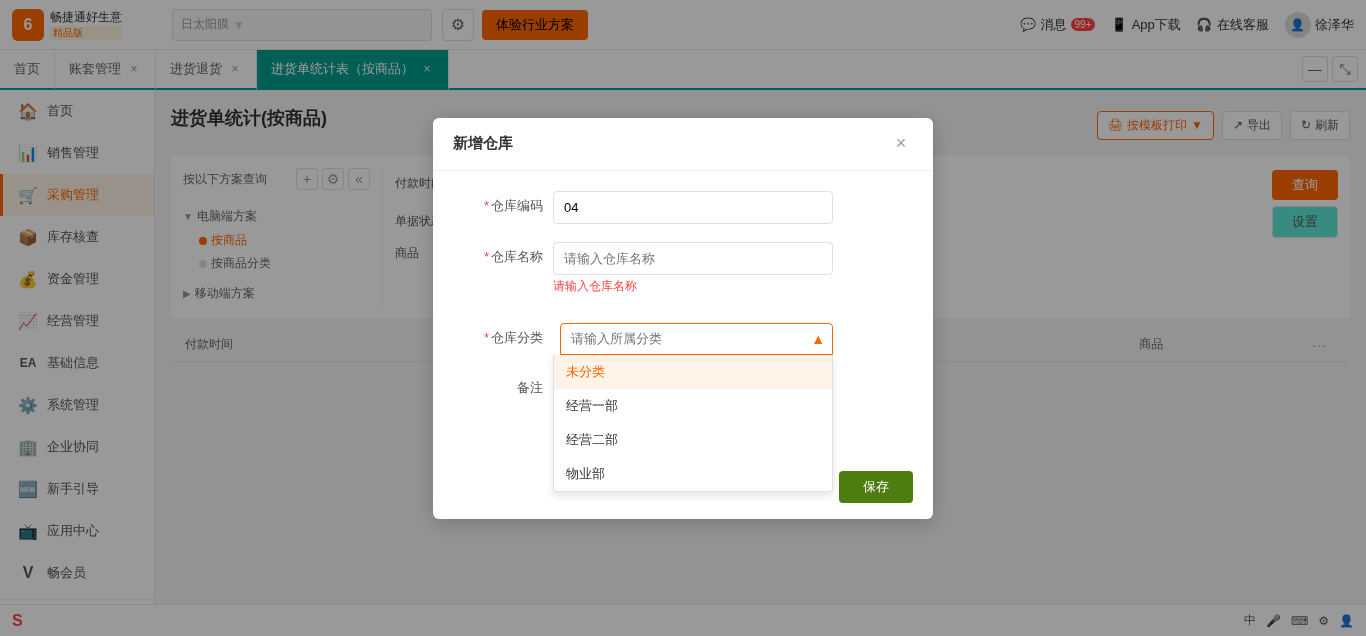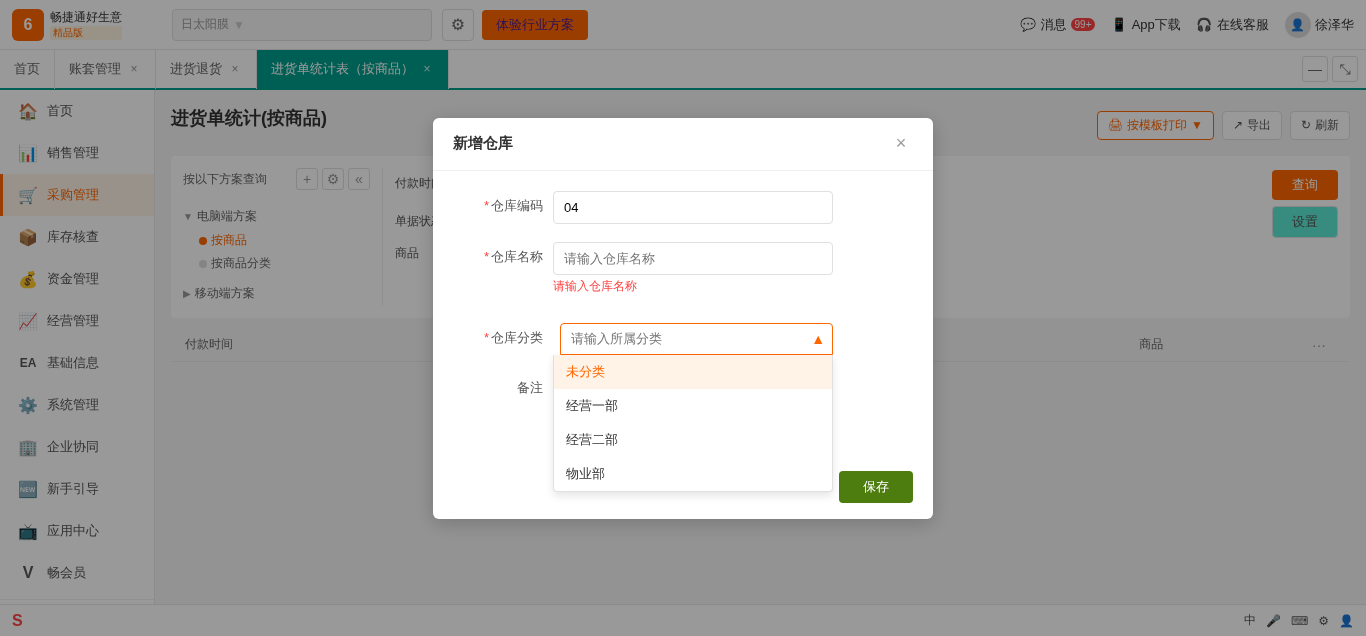--- a/index.html
+++ b/index.html
@@ -47,21 +47,21 @@
     .gear-btn {
       width: 32px; height: 32px;
       border: 1px solid #e0e0e0;
       border-radius: 4px;
       display: flex; align-items: center; justify-content: center;
       cursor: pointer; color: #666; font-size: 16px;
       background: #fff;
     }
     .trial-btn {
       background: #ff6600;
-      color: #4c1d95;
+      color: #000000;
       border: none;
       border-radius: 4px;
       padding: 6px 14px;
       cursor: pointer;
       font-size: 13px;
     }
     .header-right {
       margin-left: auto;
       display: flex;
       align-items: center;

